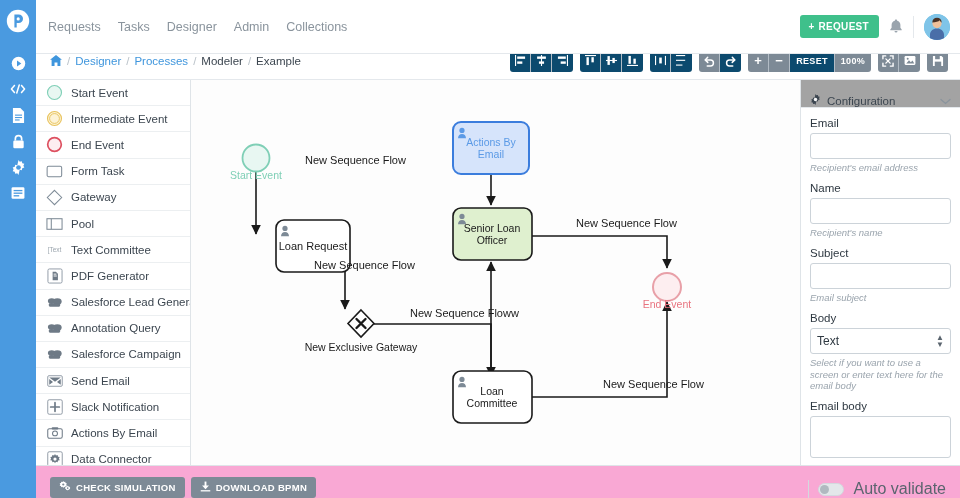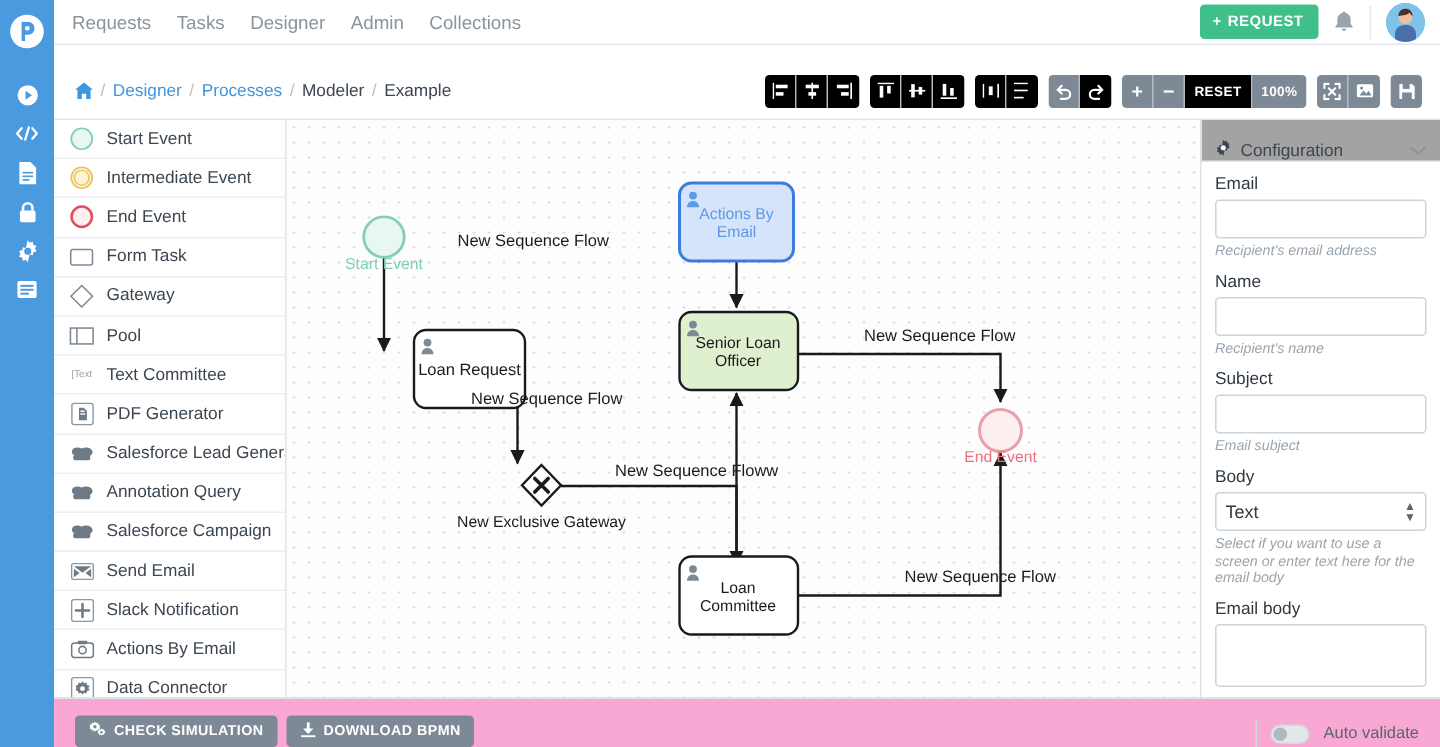--- a/index.html
+++ b/index.html
@@ -23,21 +23,21 @@
   .rail-logo svg { display:block; }
   .rail-items { position: absolute; top: 50px; left: 0; width: 36px; }
   .rail-item {
     width: 36px; height: 26px; display: flex; align-items: center; justify-content: center;
     cursor: pointer; color: #ffffff;
   }
   .rail-item svg { display: block; }
 
   
   .topnav {
-    position: absolute; left: 36px; top: 0; right: 0; height: 30px;
+    position: absolute; left: 36px; top: 0; right: 0; height: 54px;
     background: #ffffff; border-bottom: 1px solid #e4e8ec;
     display: flex; align-items: center; z-index: 20;
   }
   .topnav-links { display: flex; align-items: center; gap: 17px; padding-left: 12px; }
   .topnav-links a {
     font-size: 12.5px; color: #8a949d; text-decoration: none; cursor: pointer;
     white-space: nowrap;
   }
   .topnav-right {
     margin-left: auto; display: flex; align-items: center; gap: 10px; padding-right: 10px;
@@ -70,21 +70,21 @@
   .toolbar {
     margin-left: auto; display: flex; align-items: center; gap: 7px; padding-right: 12px;
   }
   .tgroup { display: flex; border-radius: 3px; overflow: hidden; }
   .tbtn {
     background: #9aa7b2; color: #fff; border: none; cursor: pointer;
     height: 22px; min-width: 21px; display: flex; align-items: center; justify-content: center;
     font-size: 9px; border-right: 1px solid #b2bcc5; padding: 0 4px;
   }
   .tbtn:last-child { border-right: none; }
-  .tbtn.light { background: #000000; }
+  .tbtn.light { background: #0c4a6e; }
   .tbtn.dark  { background: #7d8a96; }
   .tbtn.label { font-size: 9px; font-weight: bold; letter-spacing: .3px; padding: 0 6px; }
   .tbtn svg { display: block; }
 
   
   .palette {
     position: absolute; left: 36px; top: 80px; width: 155px; bottom: 33px;
     background: #fff; border-right: 1px solid #dfe4e8; overflow: hidden; z-index: 15;
   }
   .pal-item {
@@ -158,21 +158,21 @@
   }
   .bb-div { width: 1px; height: 18px; background: #d3d9de; }
   .toggle {
     width: 26px; height: 13px; border-radius: 7px; background: #e3e7ea;
     border: 1px solid #d3d9de; position: relative; cursor: pointer;
   }
   .toggle .knob {
     position: absolute; left: 1px; top: 1px; width: 9px; height: 9px;
     border-radius: 50%; background: #b0b9c0;
   }
-  .bb-right .tlabel { font-size: 11px; color: #5a646e; }
+  .bb-right .tlabel { font-size: 16px; color: #5a646e; }
 </style>
 </head>
 <body>
 
 <div id="app">
 
   <div class="rail">
     <div class="rail-logo">
       <svg width="24" height="24" viewBox="0 0 24 24">
         <circle cx="12" cy="12" r="11.2" fill="#fff"></circle>

